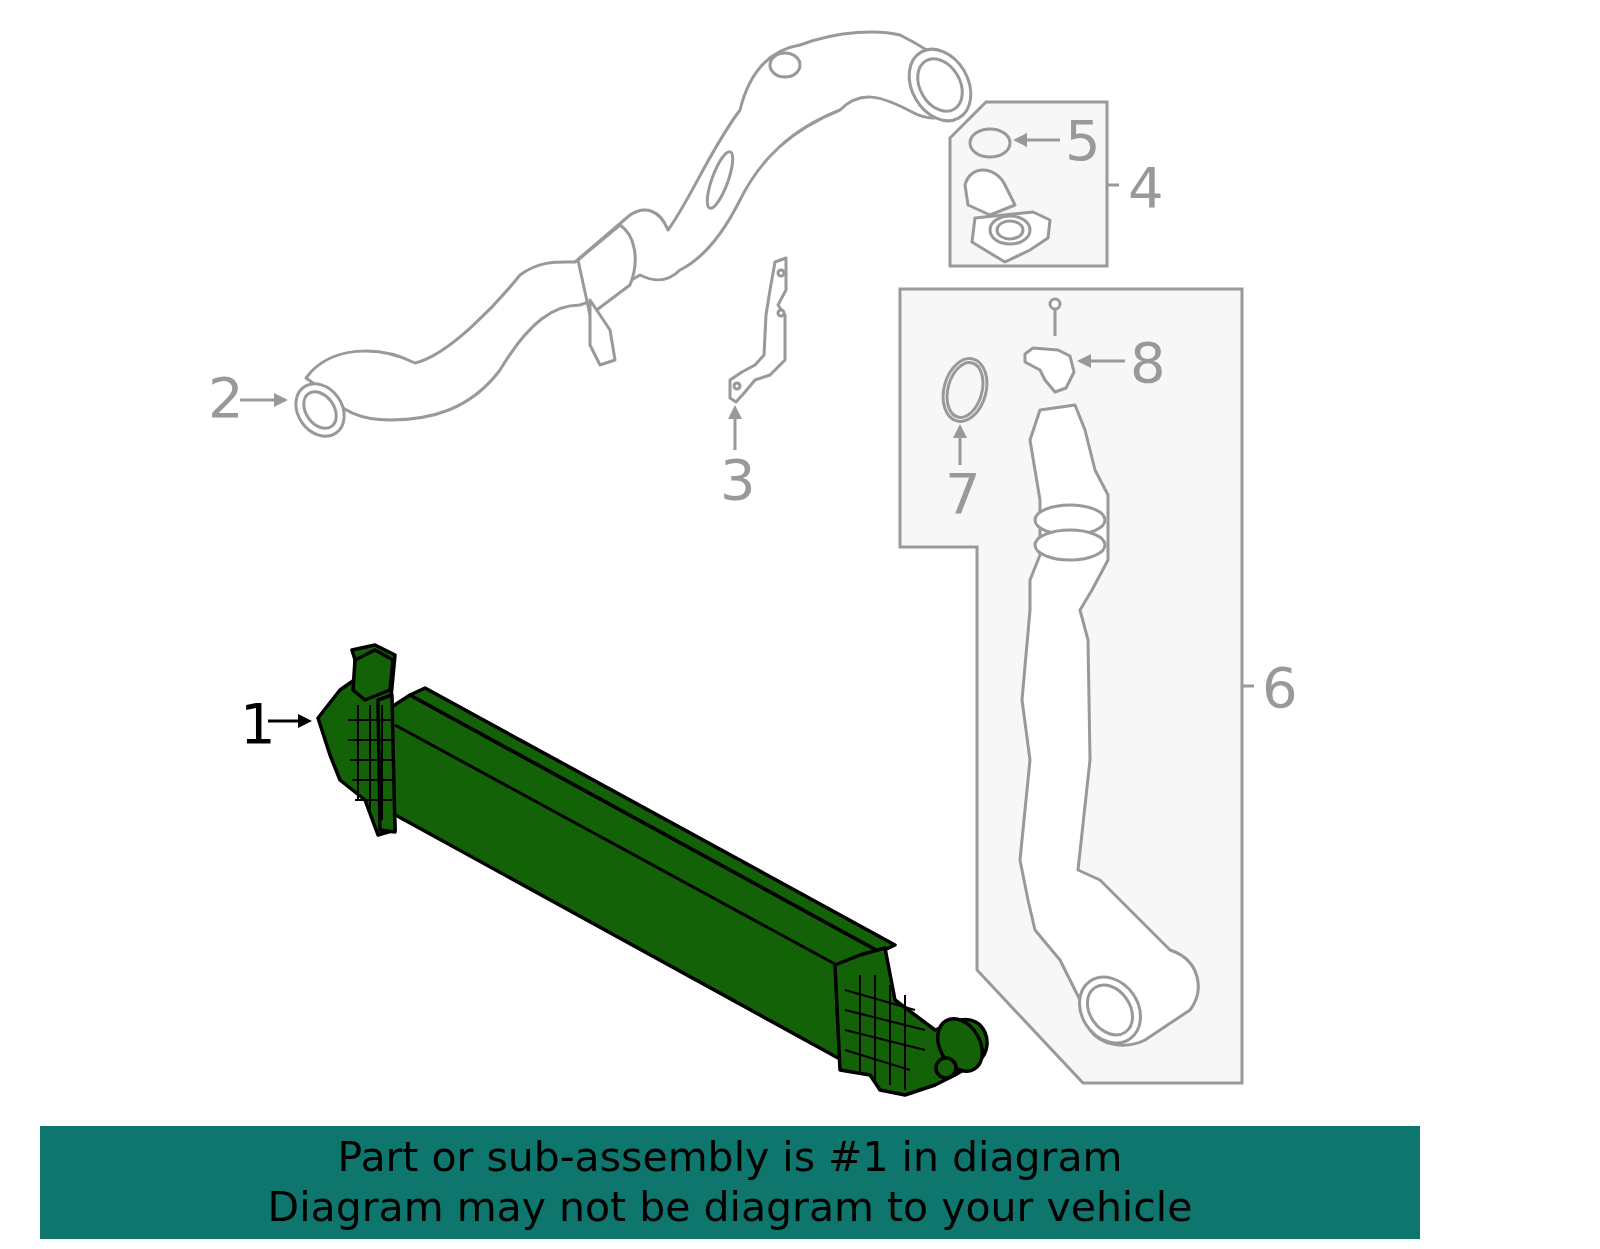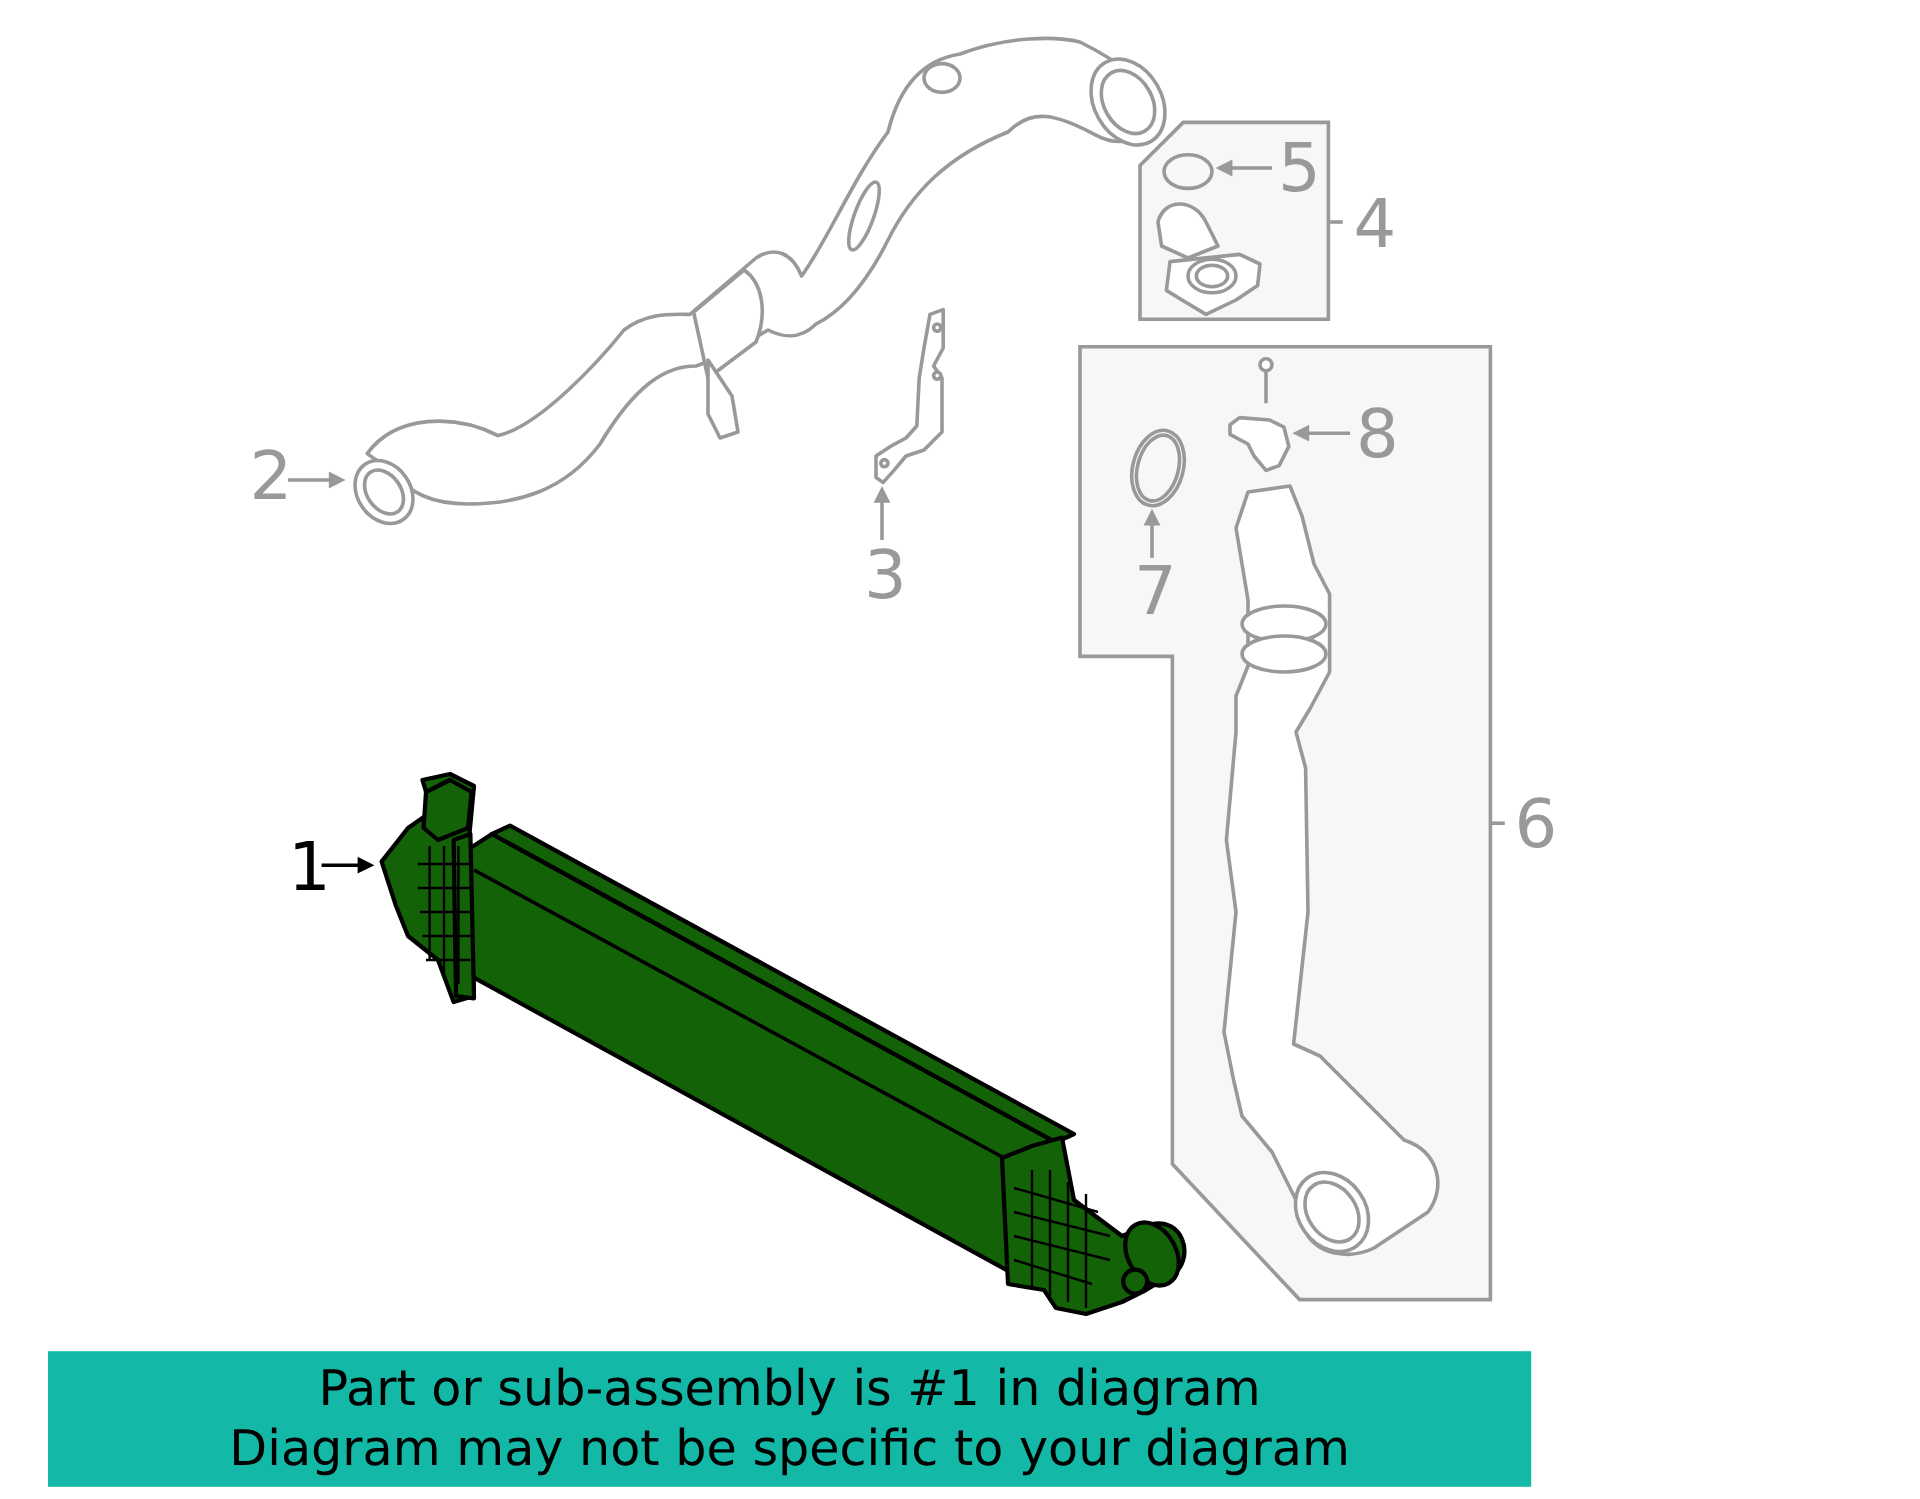--- a/index.html
+++ b/index.html
@@ -1,22 +1,22 @@
 <!DOCTYPE html>
 <html><head>
 <meta charset="utf-8">
 <style>
   html, body { margin: 0; padding: 0; background: #ffffff; }
   body { width: 1600px; height: 1249px; position: relative; overflow: hidden; font-family: "DejaVu Sans", sans-serif; }
   #diagram { position: absolute; left: 0; top: 0; width: 1600px; height: 1249px; }
   .callout { position: absolute; font-family: "DejaVu Sans", sans-serif; font-size: 56px; line-height: 1; color: #999999; }
   .callout.primary { color: #000000; }
   #banner {
-    position: absolute; left: 40px; top: 1126px; width: 1236px; height: 113px;
-    background: #14b8a6; color: #000000; text-align: center;
+    position: absolute; left: 40px; top: 1126px; width: 1380px; height: 113px;
+    background: #0f766e; color: #000000; text-align: center;
     font-family: "DejaVu Sans", sans-serif; font-size: 41px; line-height: 50px;
     padding-top: 6px; box-sizing: border-box;
   }
   #banner div { white-space: nowrap; }
 </style>
 </head>
 <body>
 
 <svg id="diagram" viewBox="0 0 1600 1249" xmlns="http://www.w3.org/2000/svg">
 
@@ -130,14 +130,14 @@
 <div class="callout" style="left:208px; top:370px;">2</div>
 <div class="callout" style="left:720px; top:452px;">3</div>
 <div class="callout" style="left:1128px; top:160px;">4</div>
 <div class="callout" style="left:1065px; top:113px;">5</div>
 <div class="callout" style="left:1262px; top:660px;">6</div>
 <div class="callout" style="left:945px; top:466px;">7</div>
 <div class="callout" style="left:1130px; top:335px;">8</div>
 
 <div id="banner">
   <div>Part or sub-assembly is #1 in diagram</div>
-  <div>Diagram may not be specific to your diagram</div>
+  <div>Diagram may not be diagram to your vehicle</div>
 </div>
 
 </body></html>

